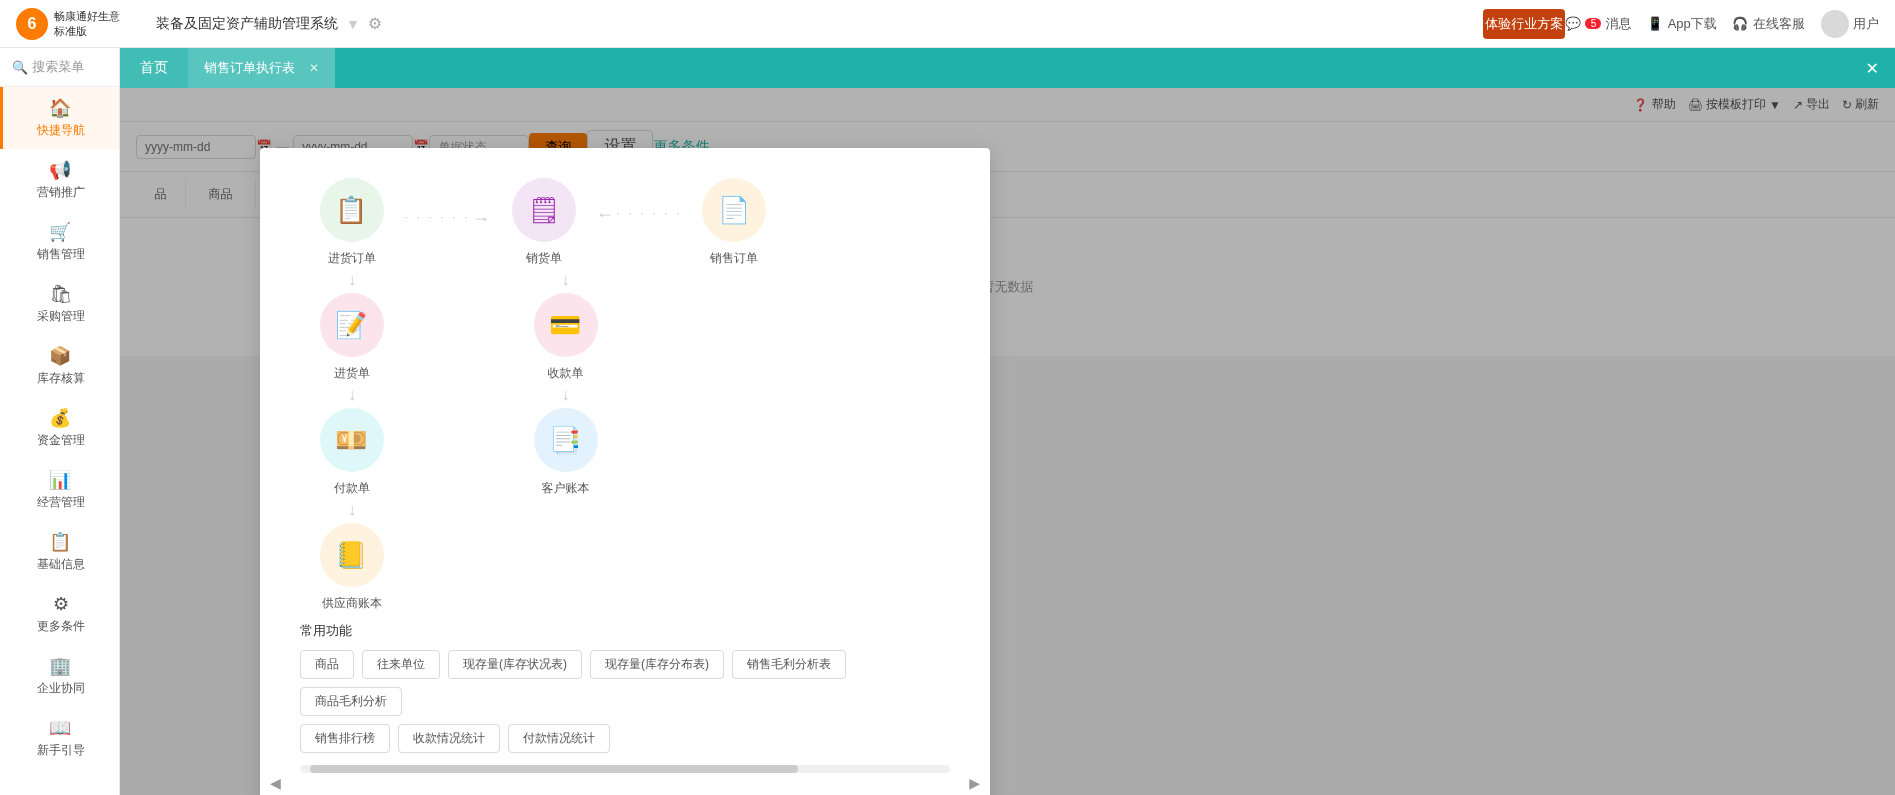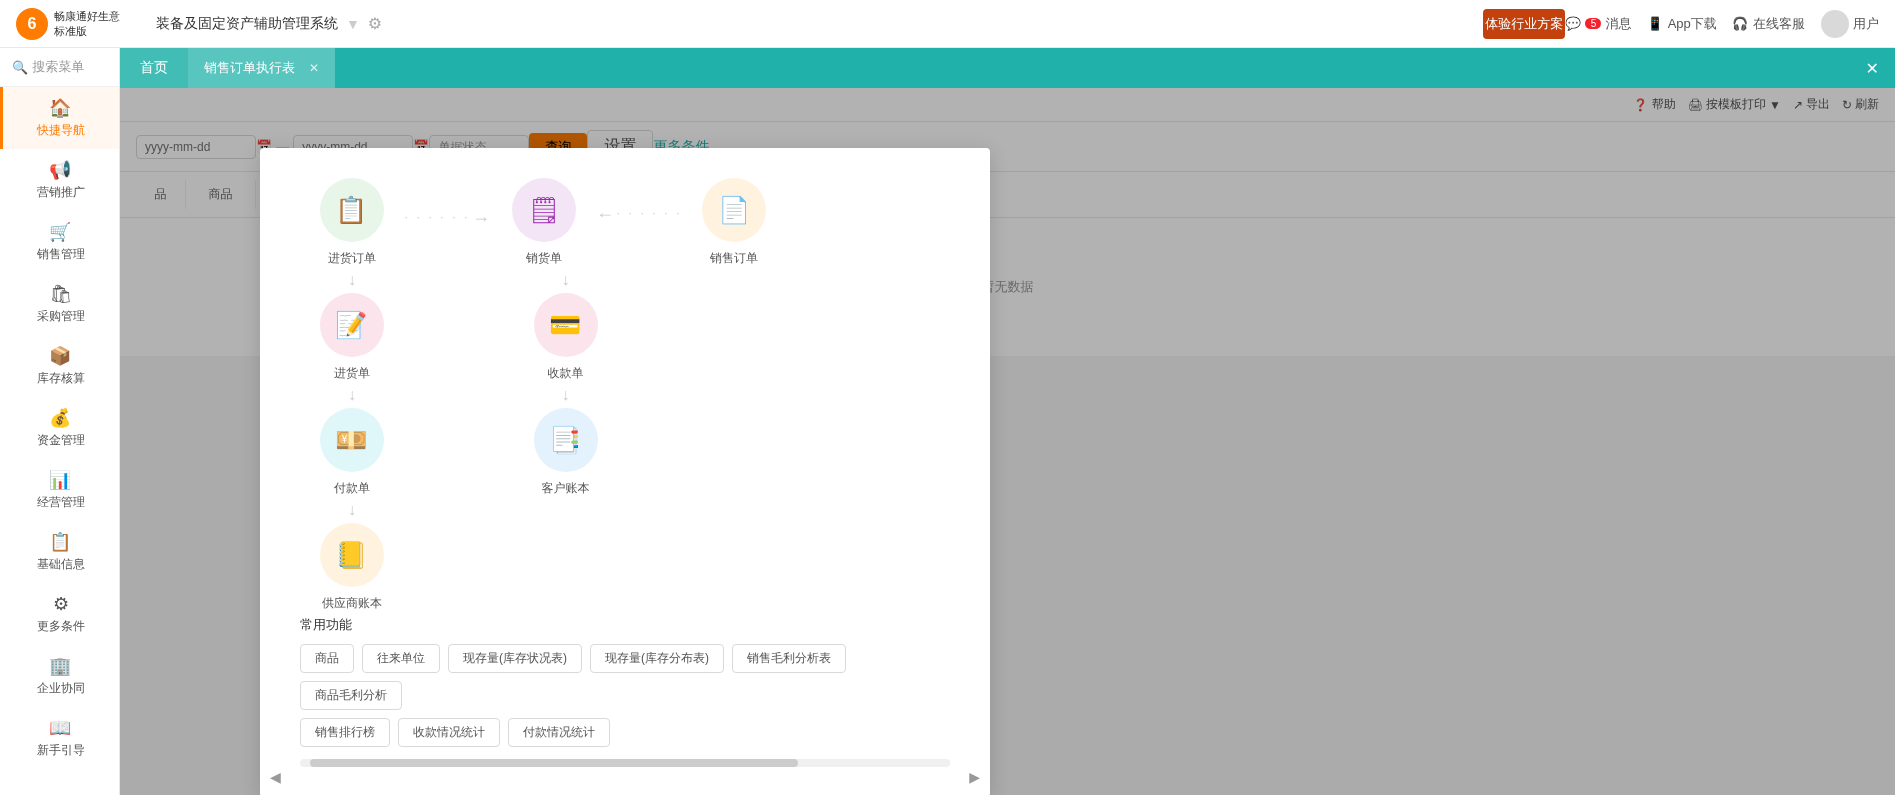--- a/index.html
+++ b/index.html
@@ -334,21 +334,21 @@
     .fc-blue { background: #e3f2fd; color: #2196f3; }
 
     .flow-label { font-size: 12px; color: #555; text-align: center; }
     .flow-arrow-v {
       color: #ccc;
       font-size: 16px;
       margin: 4px 0;
     }
 
     
-    .common-functions { margin-top: 4px; }
+    .common-functions { margin-top: 10px; }
     .cf-title { font-size: 13px; color: #333; margin-bottom: 10px; font-weight: 500; }
     .cf-buttons { display: flex; gap: 8px; flex-wrap: wrap; margin-bottom: 8px; }
     .cf-btn {
       border: 1px solid #d9d9d9;
       background: white;
       padding: 5px 14px;
       border-radius: 4px;
       font-size: 12px;
       color: #555;
       cursor: pointer;

